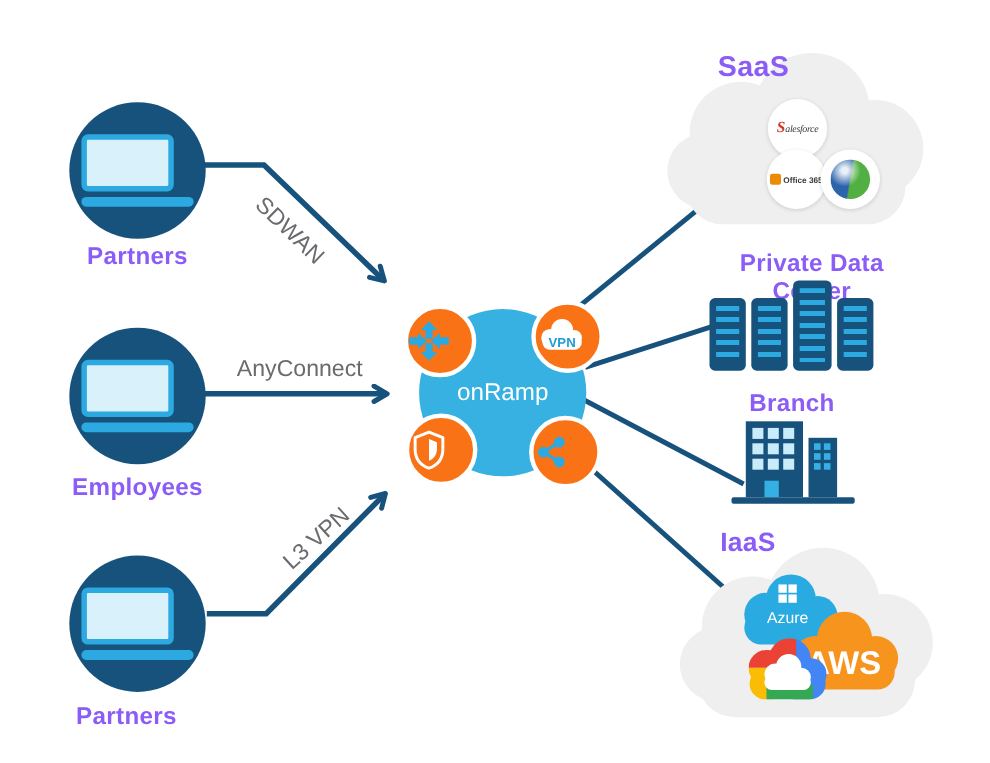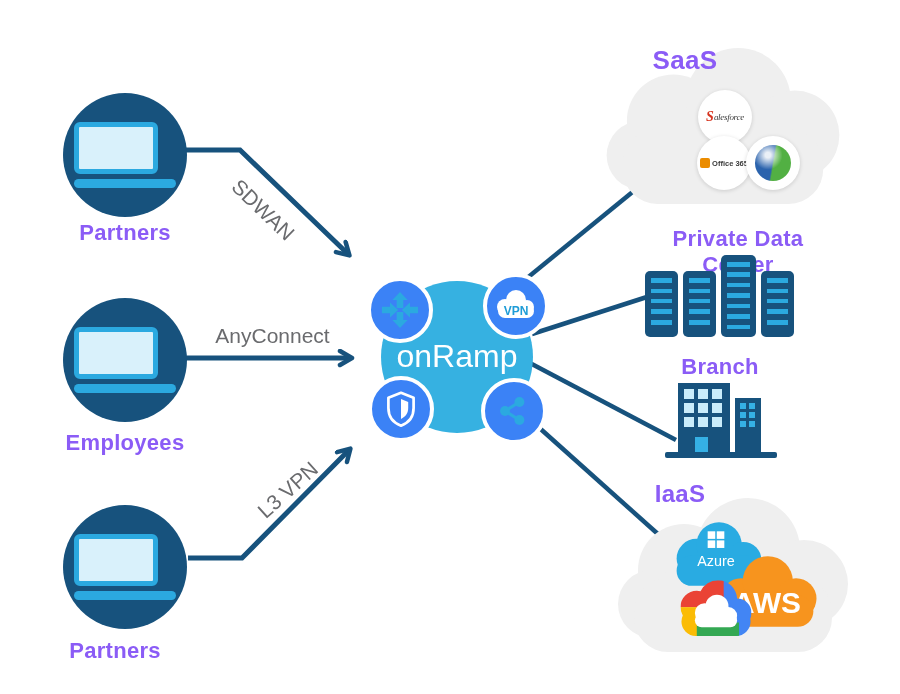--- a/index.html
+++ b/index.html
@@ -19,24 +19,24 @@
   .laptop-base{width:102px;height:9px;background:#2BA9E0;border-radius:5px;margin-top:5px;}
 
   
   .conn{color:#6A6B6E;font-size:21px;text-align:center;width:110px;}
 
   
   .center-circle{
     left:381px;top:281px;width:152px;height:152px;border-radius:50%;background:#36B1E1;
     display:flex;align-items:center;justify-content:center;z-index:3;
   }
-  .center-title{color:#fff;font-size:32px;line-height:1.18;text-align:left;font-weight:400;}
+  .center-title{color:#fff;font-size:22px;line-height:1.18;text-align:left;font-weight:400;}
   .sat{
-    width:58px;height:58px;border-radius:50%;background:#3b82f6;border:4px solid #fff;
-    display:flex;align-items:center;justify-content:center;z-index:4;box-sizing:content-box;
+    width:58px;height:58px;border-radius:50%;background:#f97316;border:4px solid #fff;
+    display:flex;align-items:center;z-index:4;box-sizing:content-box;
   }
 
   
   #lines{left:0;top:0;z-index:1;}
 
   .cloud-gray{z-index:2;}
   .node{z-index:3;}
 
   
   .logo-circle{

